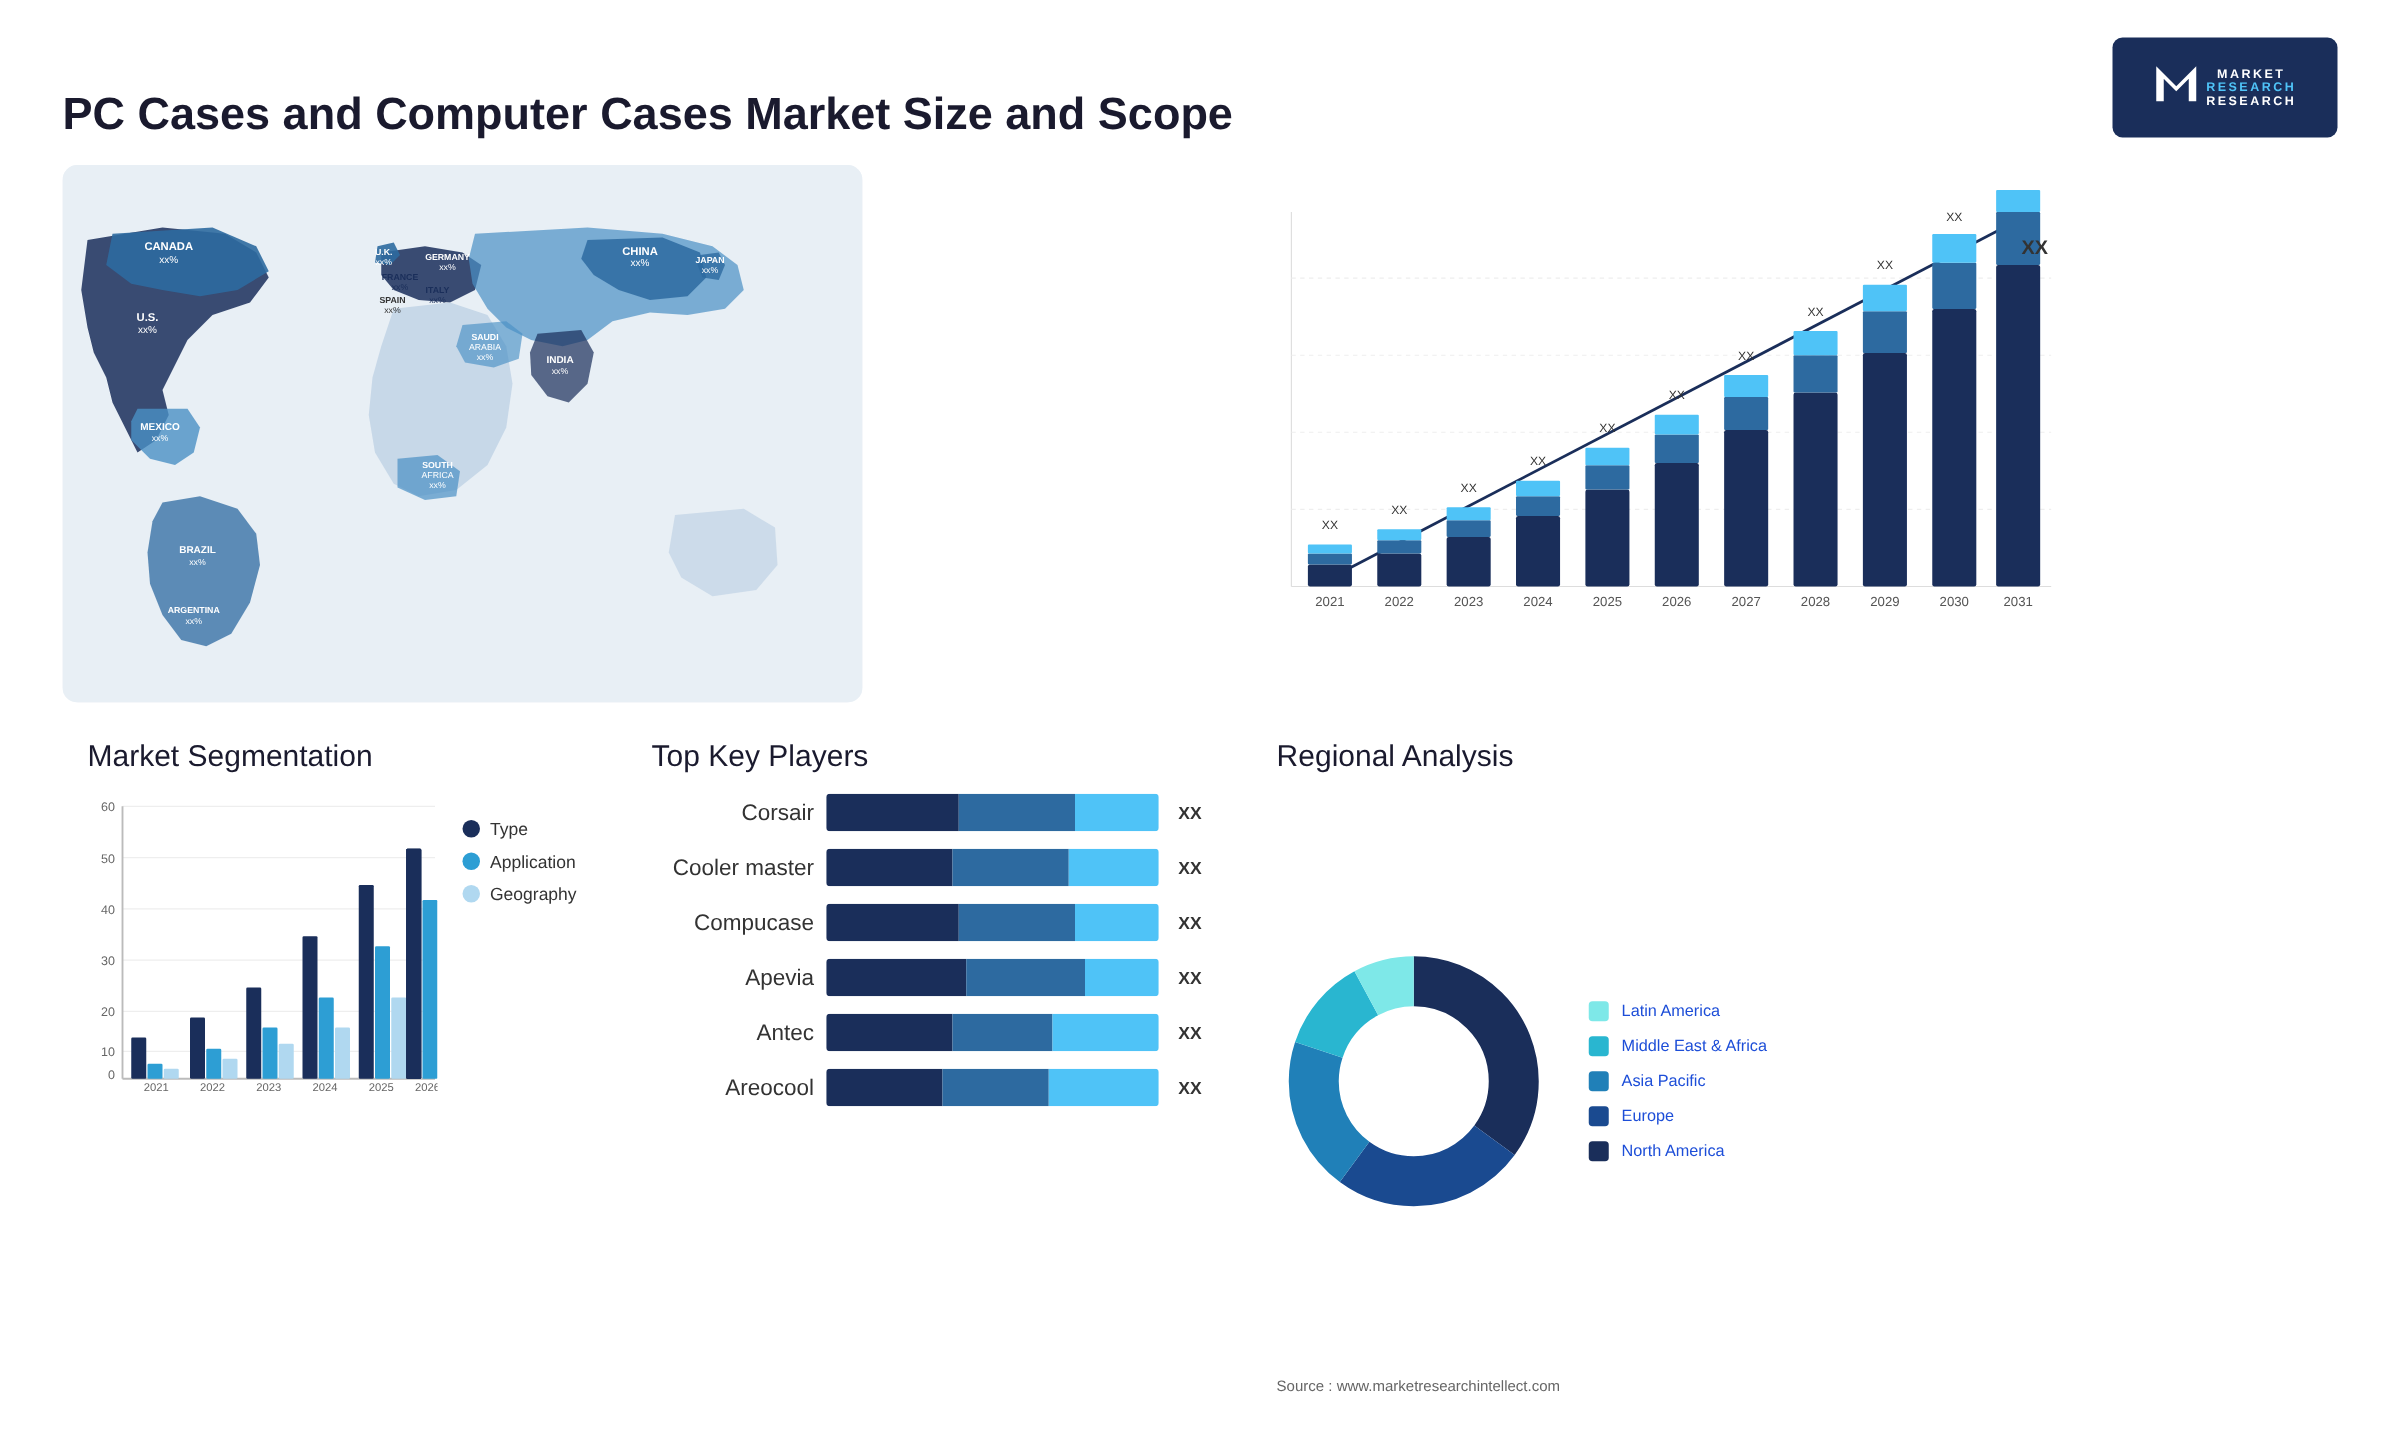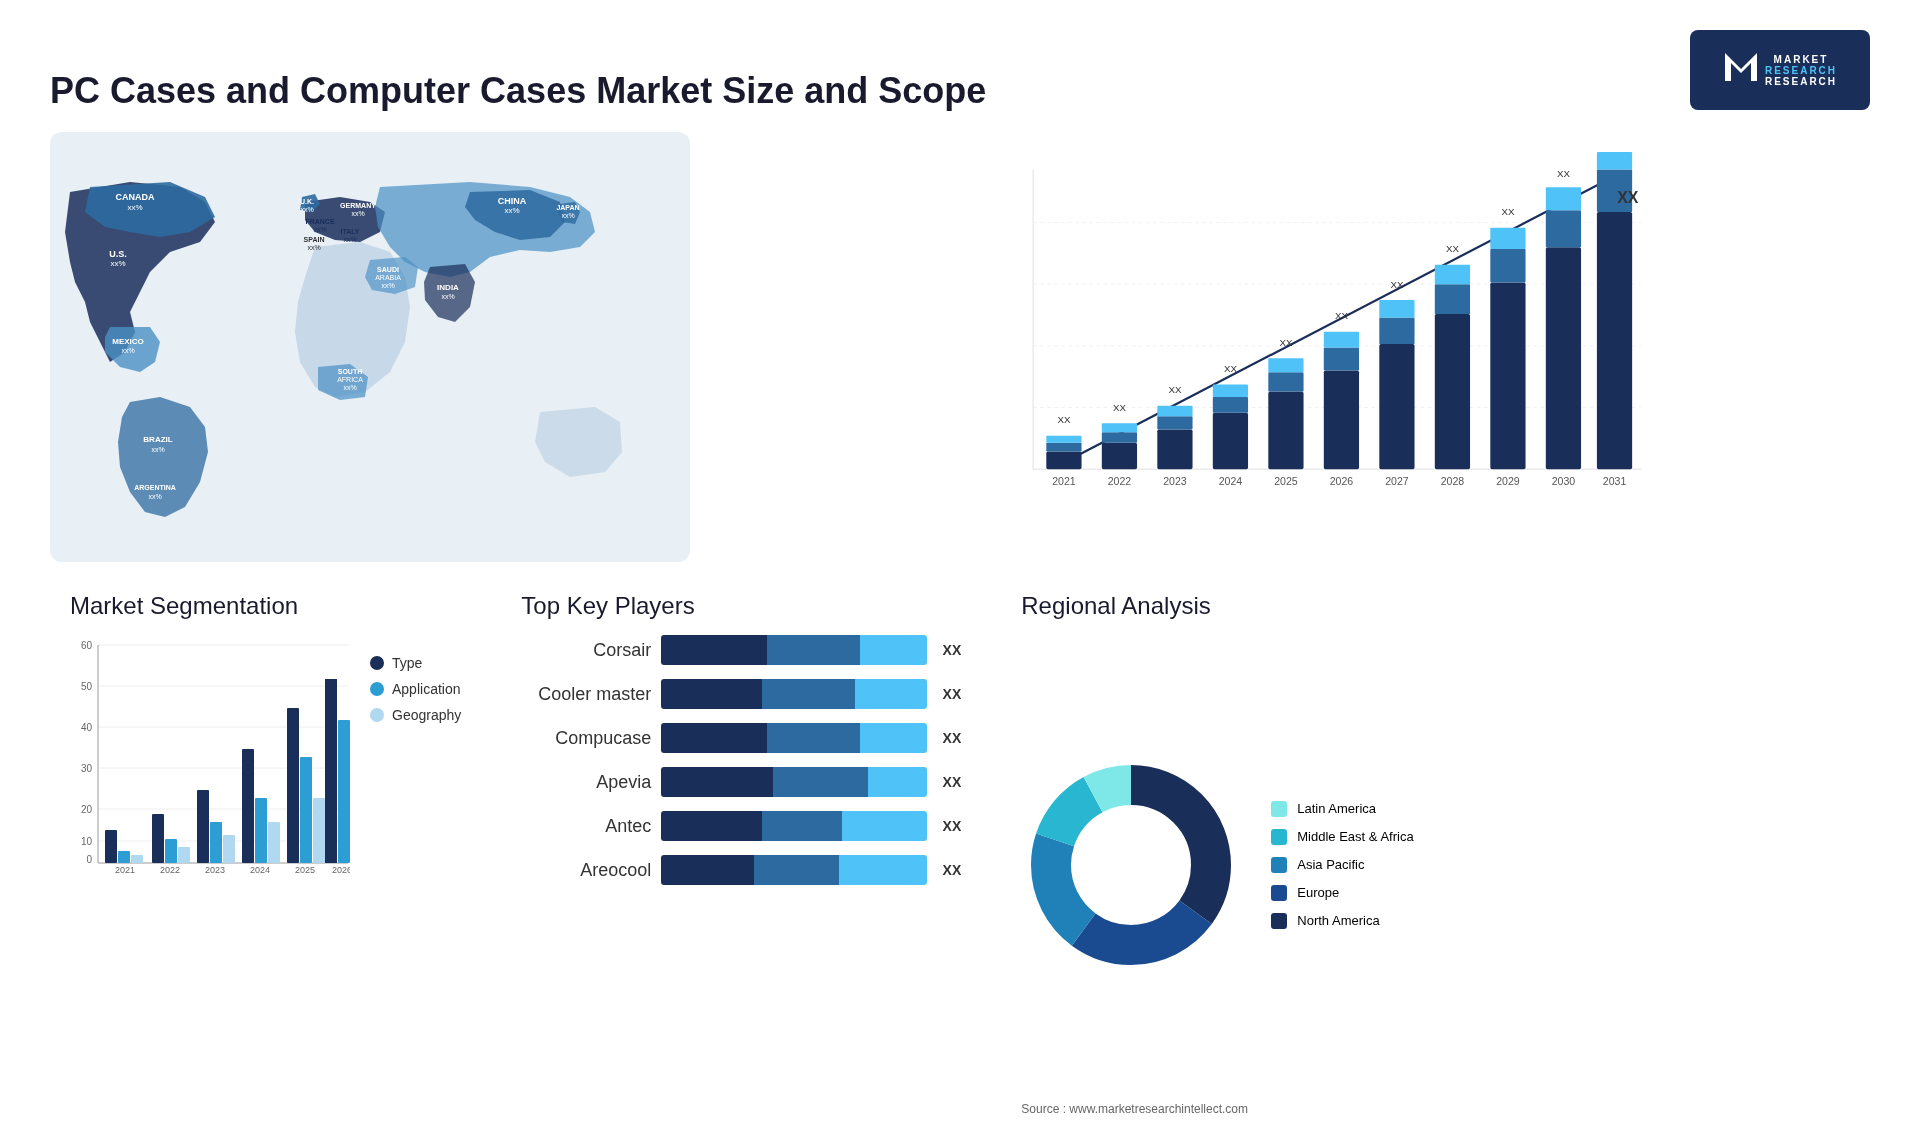--- a/index.html
+++ b/index.html
@@ -200,21 +200,21 @@
       display: flex;
       flex-direction: column;
       gap: 12px;
     }
 
     .regional-legend-item {
       display: flex;
       align-items: center;
       gap: 10px;
       font-size: 13px;
-      color: #000000;
+      color: #1d4ed8;
     }
 
     .regional-legend-dot {
       width: 16px;
       height: 16px;
       border-radius: 3px;
       flex-shrink: 0;
     }
 
     .source-text {

